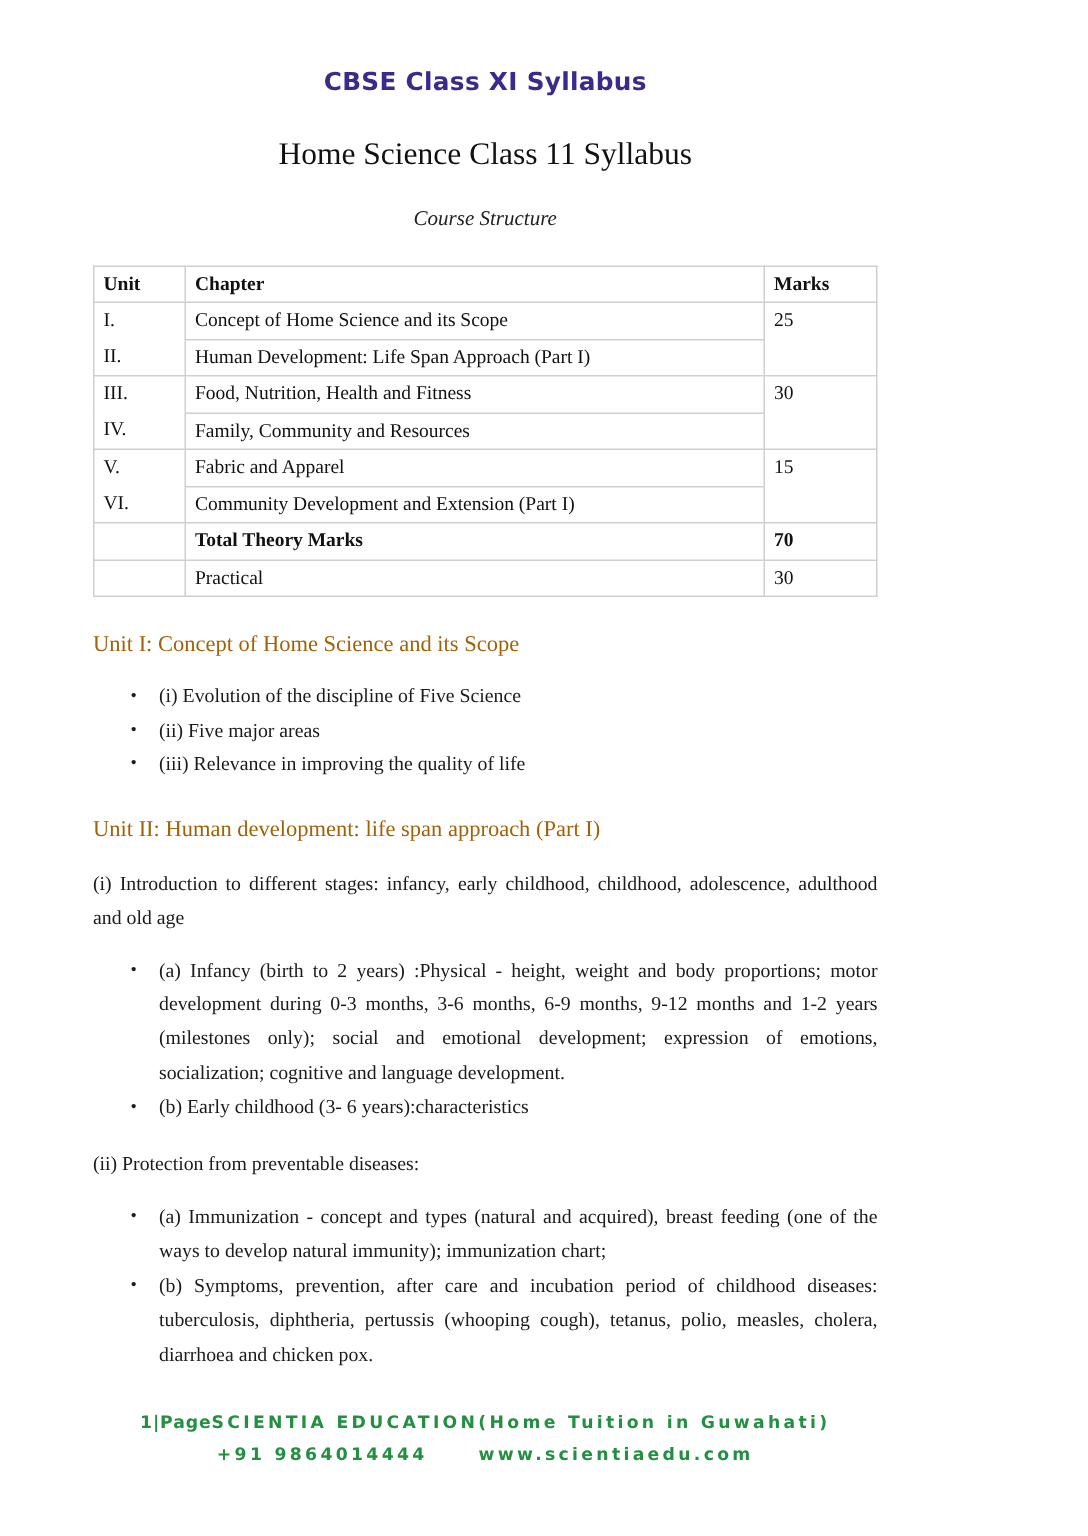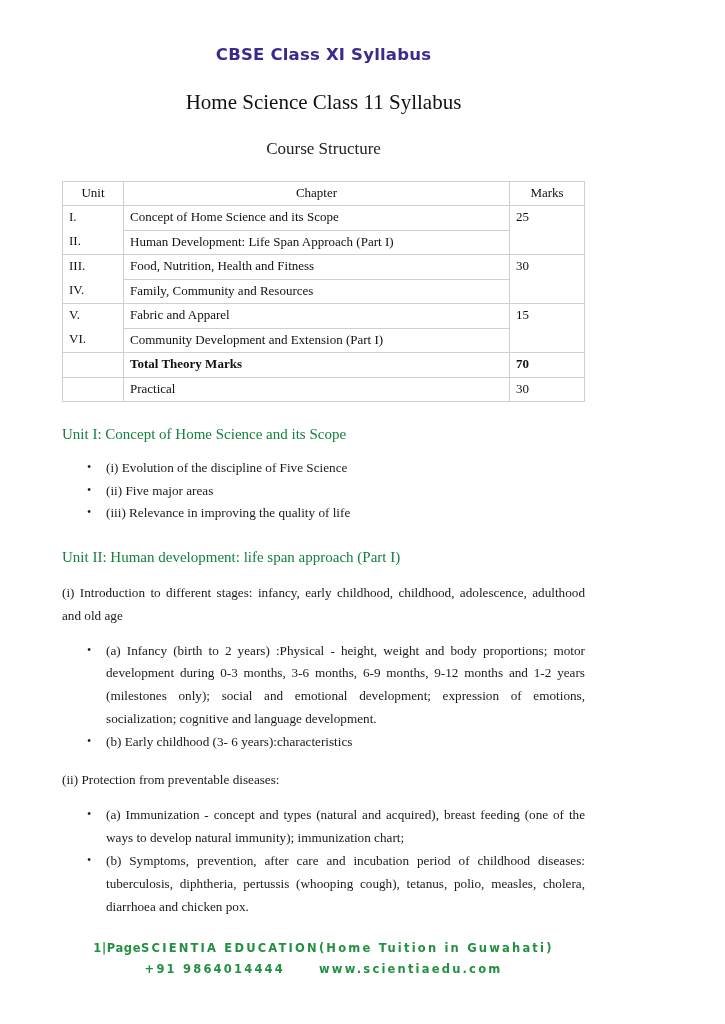--- a/index.html
+++ b/index.html
@@ -41,24 +41,25 @@
     font-family: "Liberation Serif", serif;
     font-size: 21px;
     font-weight: normal;
     color: #111;
     margin: 0;
     padding-top: 26px;
   }
   .doc-subheading {
     text-align: center;
     font-family: "Liberation Serif", serif;
-    font-size: 17px;
+    font-size: 14px;
     color: #222;
     margin: 0;
     padding-top: 24px;
+    font-style: italic;
   }
 
   
   .table-wrap {
     margin-top: 22px;
   }
   table.syllabus {
     border-collapse: collapse;
     width: 100%;
     font-family: "Liberation Serif", serif;
@@ -67,35 +68,35 @@
     table-layout: fixed;
   }
   table.syllabus th,
   table.syllabus td {
     border: 1px solid #cfcfcf;
     padding: 2px 6px 3px 6px;
     vertical-align: top;
     line-height: 1.42;
   }
   table.syllabus th {
-    font-weight: normal;
-    text-align: center;
+    font-weight: bold;
+    text-align: left;
   }
   .col-unit  { width: 48px; }
   .col-marks { width: 62px; }
   .cell-noborder-bottom { border-bottom: none !important; }
   .cell-noborder-top    { border-top: none !important; }
   .bold-cell { font-weight: bold; margin-left: 36px; }
   .marks-cell { vertical-align: middle; }
 
   
   .section-heading {
     font-family: "Liberation Serif", serif;
     font-size: 15px;
-    color: #15803d;
+    color: #a16207;
     margin: 0;
     padding-top: 24px;
     padding-bottom: 2px;
     font-weight: normal;
   }
   p.body-para {
     font-family: "Liberation Serif", serif;
     font-size: 13.2px;
     line-height: 1.72;
     text-align: justify;

